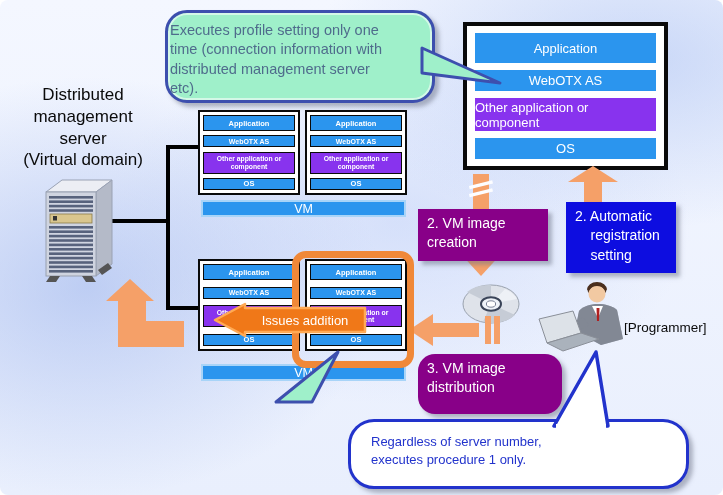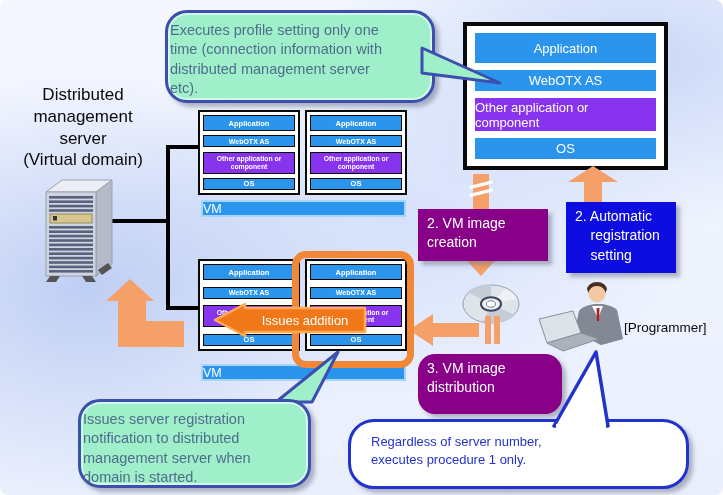--- a/index.html
+++ b/index.html
@@ -55,21 +55,21 @@
     display:flex;align-items:center;justify-content:center;box-sizing:border-box;
   }
   .mblue{background:#2B95EE;} .mpurple{background:#8833EE;}
   .m-app{height:16px;font-size:7.5px;}
   .m-web{height:12px;font-size:7px;}
   .m-oth{height:22px;font-size:6.8px;line-height:1.08;padding:0 2px;}
   .m-os{height:12px;font-size:7.5px;}
   .vmbar{
     position:absolute;left:3px;width:205px;height:17px;background:#2B95EE;
     border:2px solid #A8D4F8;box-sizing:border-box;color:#fff;font-size:12.5px;
-    display:flex;align-items:center;
+    display:flex;align-items:center;justify-content:center;
   }
   .highlight-ring{
     position:absolute;left:292px;top:251px;width:122px;height:117px;box-sizing:border-box;
     border:7px solid #F08838;border-radius:14px;z-index:5;
   }
 
   
   .stepbox{
     position:absolute;color:#fff;box-sizing:border-box;z-index:4;font-size:14px;
     line-height:1.38;padding:5px 9px;
@@ -282,26 +282,20 @@
     <polygon points="59.5,27 62.5,27 62,40 60,40" fill="#b02020"></polygon>
     <path d="M46,36 L28,46 L34,54 L52,44 Z" fill="#828894"></path>
     <polygon points="2,38 36,30 44,52 10,62" fill="#dde2e8" stroke="#8a8f98" stroke-width="1"></polygon>
     <polygon points="10,62 44,52 62,58 26,70" fill="#aab2bc" stroke="#8a8f98" stroke-width="1"></polygon>
   </svg>
   <div class="label-black prog-label">[Programmer]</div>
 
   <svg class="abs" style="left:268px;top:350px;z-index:6;" width="76" height="56" viewBox="0 0 76 56">
     <polygon points="70,2 8,52 44,52" fill="#9FF0CA" stroke="#3D4FAE" stroke-width="3" stroke-linejoin="round"></polygon>
   </svg>
-  <div class="bubble-green" style="left:78px;top:399px;width:233px;height:89px;">
-    <span class="ml">Issues server registration
-notification to distributed
-management server when
-domain is started.</span>
-  </div>
 
   <div class="bubble-blue ml" style="left:348px;top:419px;width:341px;height:70px;">Regardless of server number,
 executes procedure 1 only.</div>
   <svg class="abs" style="left:546px;top:350px;z-index:7;" width="72" height="78" viewBox="0 0 72 78">
     <polygon points="50,2 8,76 62,76" fill="#ffffff" stroke="#2233CC" stroke-width="3.5" stroke-linejoin="round"></polygon>
     <rect x="10" y="74" width="50" height="4" fill="#ffffff"></rect>
   </svg>
 
 </div>
 

